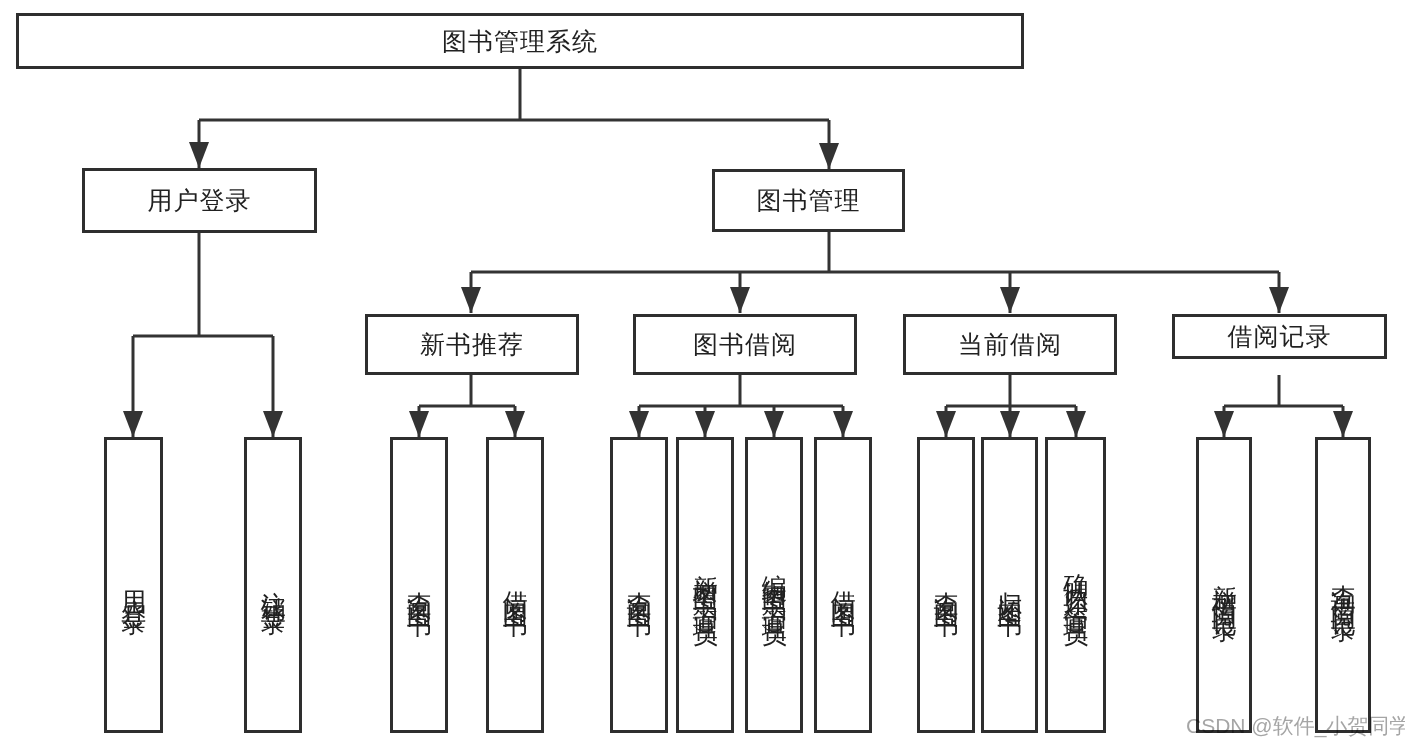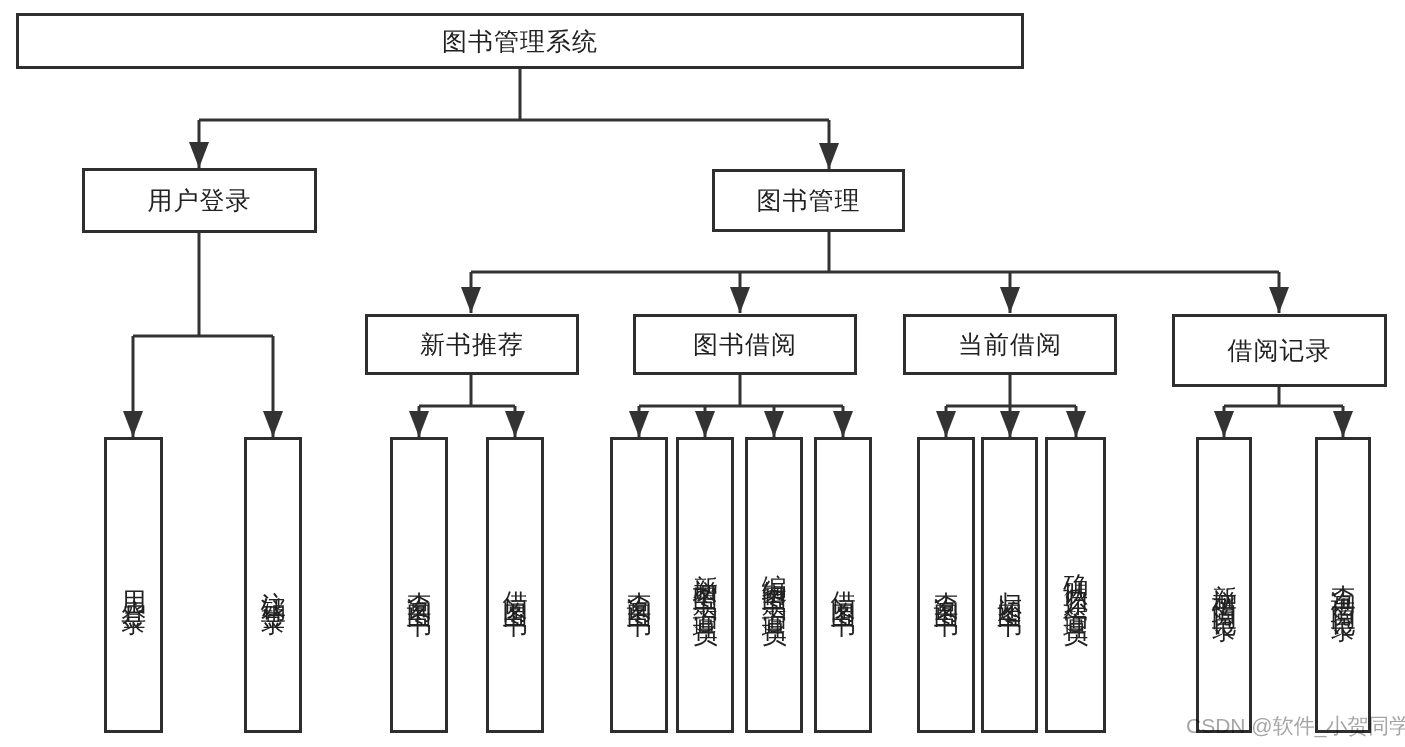--- a/index.html
+++ b/index.html
@@ -99,21 +99,21 @@
 
   <div class="box" style="left:365px;top:314px;width:214px;height:61px">
     <span class="hlabel">新书推荐</span>
   </div>
   <div class="box" style="left:633px;top:314px;width:224px;height:61px">
     <span class="hlabel">图书借阅</span>
   </div>
   <div class="box" style="left:903px;top:314px;width:214px;height:61px">
     <span class="hlabel">当前借阅</span>
   </div>
-  <div class="box" style="left:1172px;top:314px;width:215px;height:73px">
+  <div class="box" style="left:1172px;top:314px;width:215px;height:45px">
     <span class="hlabel">借阅记录</span>
   </div>
 
   <div class="box" style="left:104px;top:437px;width:59px;height:296px">
     <span class="vtext">用户登录</span>
   </div>
   <div class="box" style="left:244px;top:437px;width:58px;height:296px">
     <span class="vtext">注销登录</span>
   </div>
 

